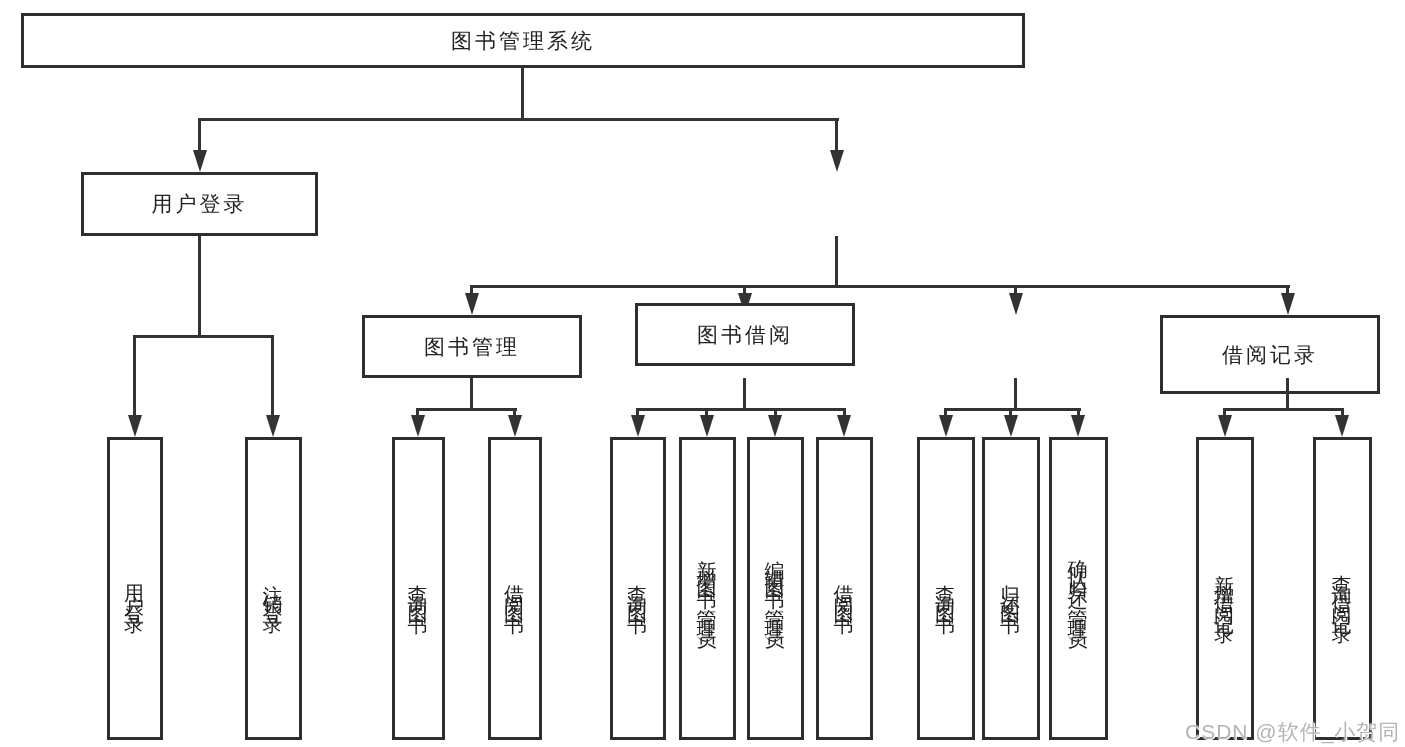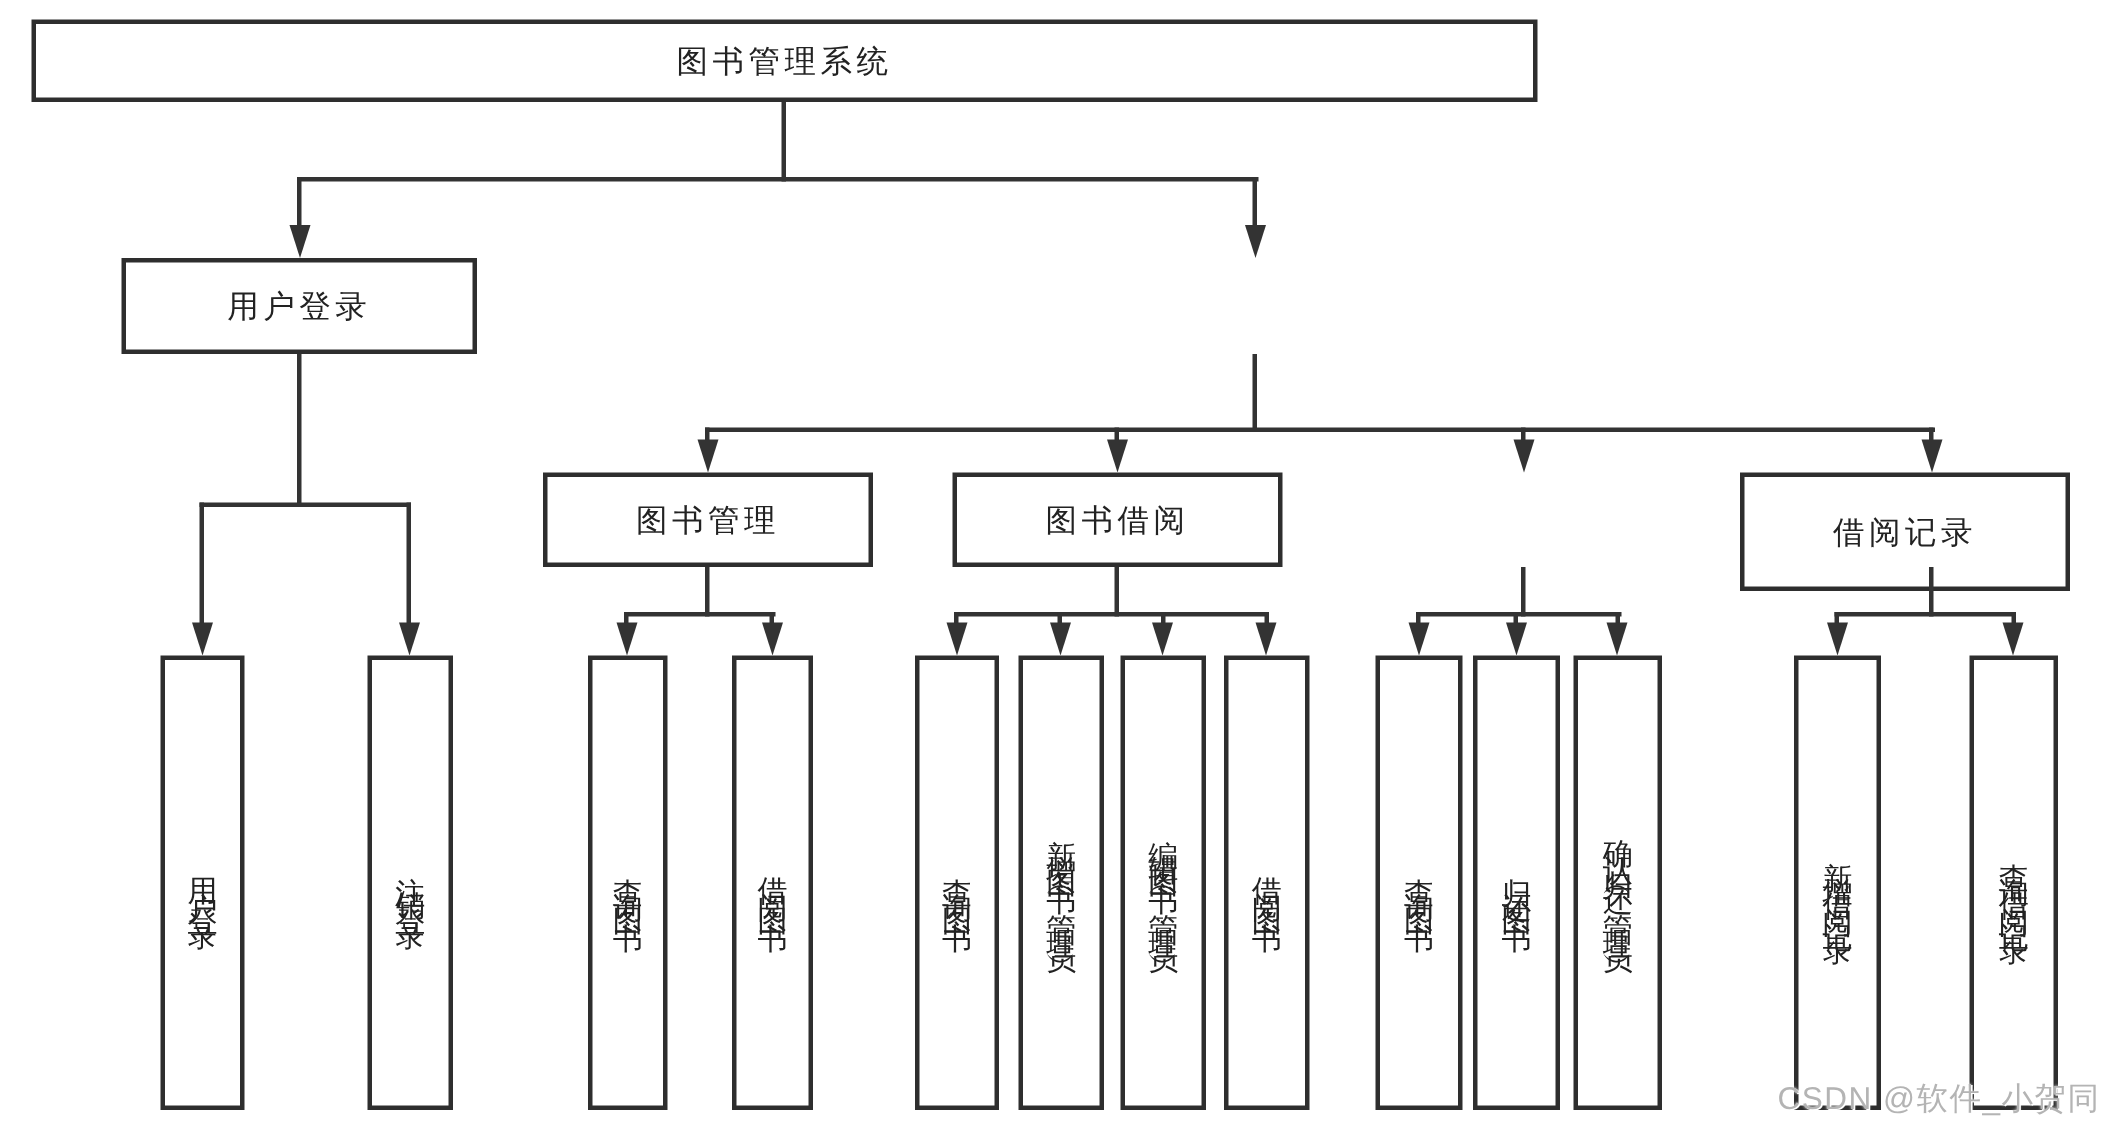--- a/index.html
+++ b/index.html
@@ -64,21 +64,21 @@
   <div class="v" style="left:470px;top:285px;height:12px"></div>
   <div class="arrow" style="left:465px;top:293px"></div>
   <div class="v" style="left:743px;top:285px;height:12px"></div>
   <div class="arrow" style="left:738px;top:293px"></div>
   <div class="v" style="left:1014px;top:285px;height:12px"></div>
   <div class="arrow" style="left:1009px;top:293px"></div>
   <div class="v" style="left:1286px;top:285px;height:12px"></div>
   <div class="arrow" style="left:1281px;top:293px"></div>
 
   <div class="node" style="left:362px;top:315px;width:220px;height:63px">图书管理</div>
-  <div class="node" style="left:635px;top:315px;width:220px;height:63px">图书借阅</div>
+  <div class="node" style="left:635px;top:303px;width:220px;height:63px">图书借阅</div>
   <div class="node" style="left:1160px;top:315px;width:220px;height:79px">借阅记录</div>
 
   <div class="v" style="left:470px;top:378px;height:33px"></div>
   <div class="h" style="left:416px;top:408px;width:101px"></div>
   <div class="v" style="left:416px;top:408px;height:10px"></div>
   <div class="arrow" style="left:411px;top:415px"></div>
   <div class="v" style="left:513px;top:408px;height:10px"></div>
   <div class="arrow" style="left:508px;top:415px"></div>
 
   <div class="v" style="left:743px;top:378px;height:33px"></div>

